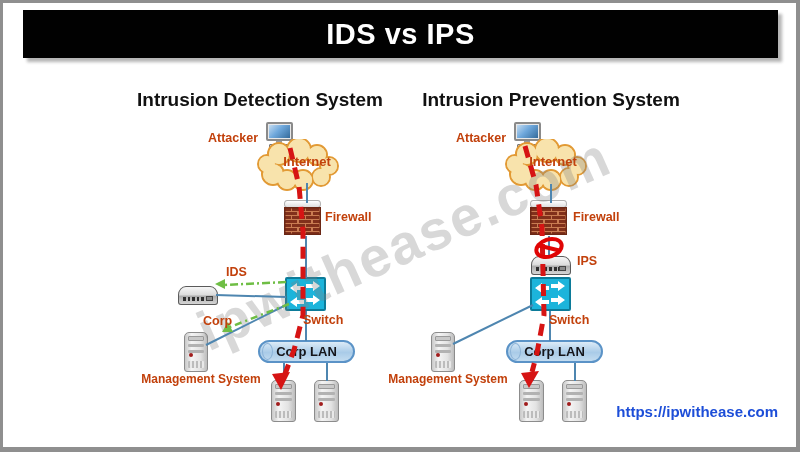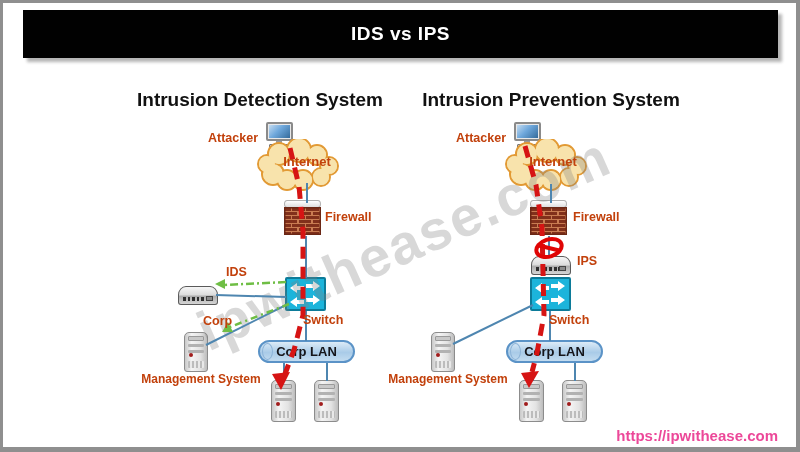--- a/index.html
+++ b/index.html
@@ -8,21 +8,21 @@
   .page {
     position:relative; width:800px; height:452px; background:#fff;
     border:3px solid #8f8f8f; border-bottom-width:5px; border-right-width:4px;
     overflow:hidden;
   }
   .title-bar {
     position:absolute; left:20px; top:7px; width:755px; height:48px;
     background:#010101; box-shadow:4px 4px 3px #b5b5b5;
     display:flex; align-items:center; justify-content:center; z-index:8;
   }
-  .title-bar span { color:#fff; font-size:19px; font-weight:bold; letter-spacing:0.5px; }
+  .title-bar span { color:#fff; font-size:29px; font-weight:bold; letter-spacing:0.5px; }
   .heading { position:absolute; font-size:19px; font-weight:bold; color:#111; text-align:center; z-index:4; }
   .lbl { position:absolute; font-size:12.5px; font-weight:bold; color:#c2410c; z-index:7; white-space:nowrap; }
   .watermark {
     position:absolute; left:118px; top:208px; width:566px; height:66px; z-index:5;
     transform:rotate(-24deg); font-size:56px; font-weight:bold; letter-spacing:2px;
     color:rgba(125,125,125,0.30); text-align:center; pointer-events:none;
   }
   svg.lines { position:absolute; left:0; top:0; z-index:6; pointer-events:none; }
   .icon { position:absolute; z-index:3; }
 
@@ -61,22 +61,22 @@
     background:repeating-linear-gradient(90deg,#bcbcbc 0 2px,#e9e9e9 2px 4px); border-radius:1px; }
 
   
   .lan { width:97px; height:23px; border:2px solid #5b93c7; border-radius:12px;
     background:linear-gradient(180deg,#dcebf7 0%,#a9cbe8 55%,#c3dcf0 100%);
     display:flex; align-items:center; justify-content:center; }
   .lan .edge { position:absolute; left:2px; top:1px; width:11px; height:17px; border:1.5px solid #8db4d8;
     border-radius:50%; }
   .lan span { font-size:13px; font-weight:bold; color:#15151a; z-index:2; }
 
-  .url { position:absolute; right:18px; top:424px; z-index:8; font-size:15px; font-weight:bold;
-    color:#ec4899; text-decoration:none;text-align:center; }
+  .url { position:absolute; right:18px; top:400px; z-index:8; font-size:15px; font-weight:bold;
+    color:#1d4ed8; text-decoration:none;text-align:center; }
 </style>
 </head>
 <body>
 
 <div class="page">
 
   <svg width="0" height="0" style="position:absolute">
     <defs>
       <pattern id="brick" width="14" height="8" patternUnits="userSpaceOnUse">
         <rect width="14" height="8" fill="#81301b"></rect>

